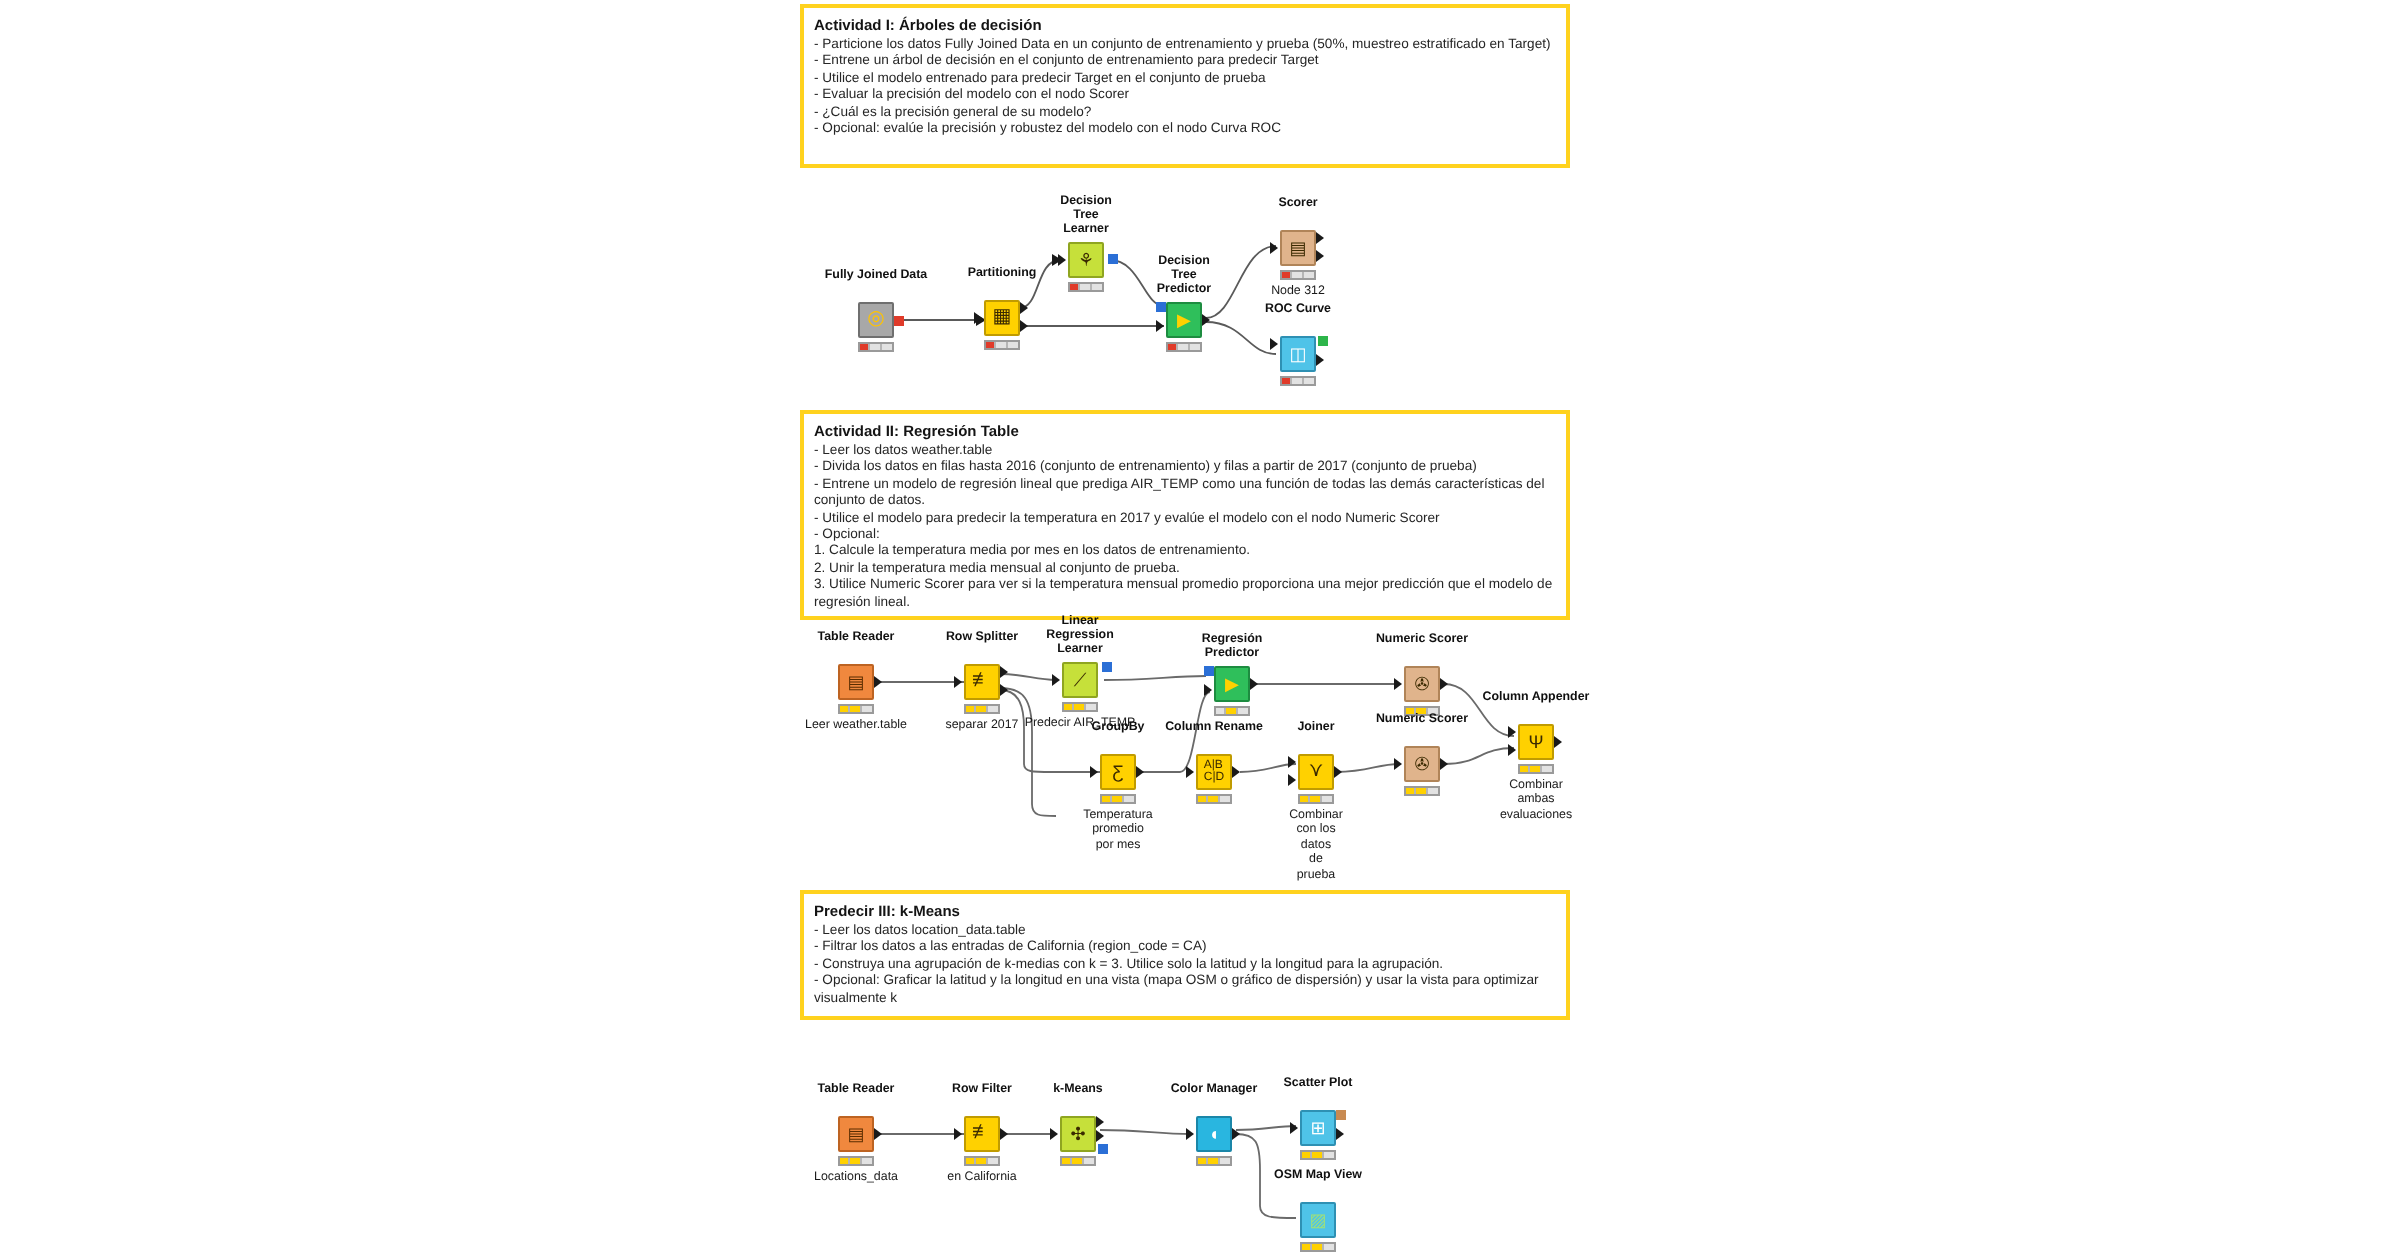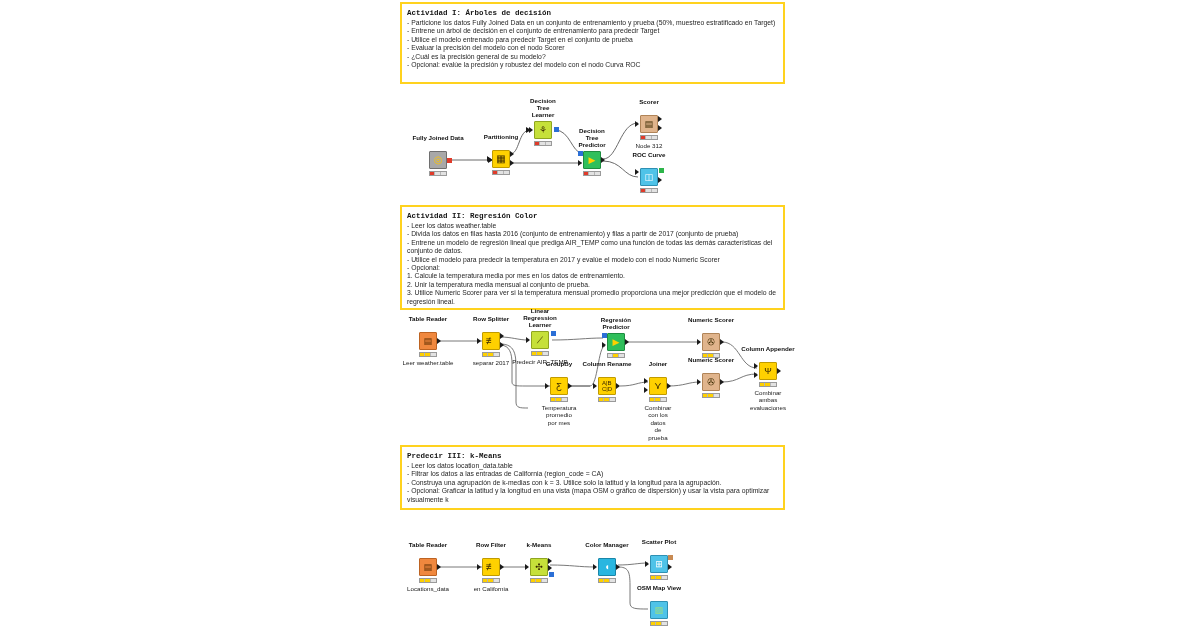--- a/index.html
+++ b/index.html
@@ -23,21 +23,20 @@
     border: 2px solid #ffd21e;
     padding: 4px 5px 3px 5px;
   }
   .annot-title {
     font-size: 7.5px;
     font-weight: bold;
     color: #141414;
     line-height: 10px;
     margin-bottom: 1px;
     white-space: nowrap;
-    font-family: Liberation Mono, monospace;
   }
   .annot-line {
     font-size: 6.8px;
     color: #262626;
     line-height: 8.4px;
     white-space: nowrap;
   }
   .annot-line.wrap { white-space: normal; }
 
   
@@ -266,21 +265,21 @@
       <div class="port port-out-tri" style="left:9px; top:0px;"></div>
       <div class="node-status">
         <i class="st-red"></i>
           <i class="st-gray"></i>
           <i class="st-gray"></i>
       </div>
     </div>
   </div>
 
   <div class="annot" style="left:400px; top:205px; width:385px; height:105px;">
-    <div class="annot-title">Actividad II: Regresión Color</div>
+    <div class="annot-title">Actividad II: Regresión Table</div>
     <div class="annot-line">- Leer los datos weather.table</div>
     <div class="annot-line">- Divida los datos en filas hasta 2016 (conjunto de entrenamiento) y filas a partir de 2017 (conjunto de prueba)</div>
     <div class="annot-line wrap">- Entrene un modelo de regresión lineal que prediga AIR_TEMP como una función de todas las demás características del conjunto de datos.</div>
     <div class="annot-line">- Utilice el modelo para predecir la temperatura en 2017 y evalúe el modelo con el nodo Numeric Scorer</div>
     <div class="annot-line">- Opcional:</div>
     <div class="annot-line">1. Calcule la temperatura media por mes en los datos de entrenamiento.</div>
     <div class="annot-line">2. Unir la temperatura media mensual al conjunto de prueba.</div>
     <div class="annot-line wrap">3. Utilice Numeric Scorer para ver si la temperatura mensual promedio proporciona una mejor predicción que el modelo de regresión lineal.</div>
   </div>
 

